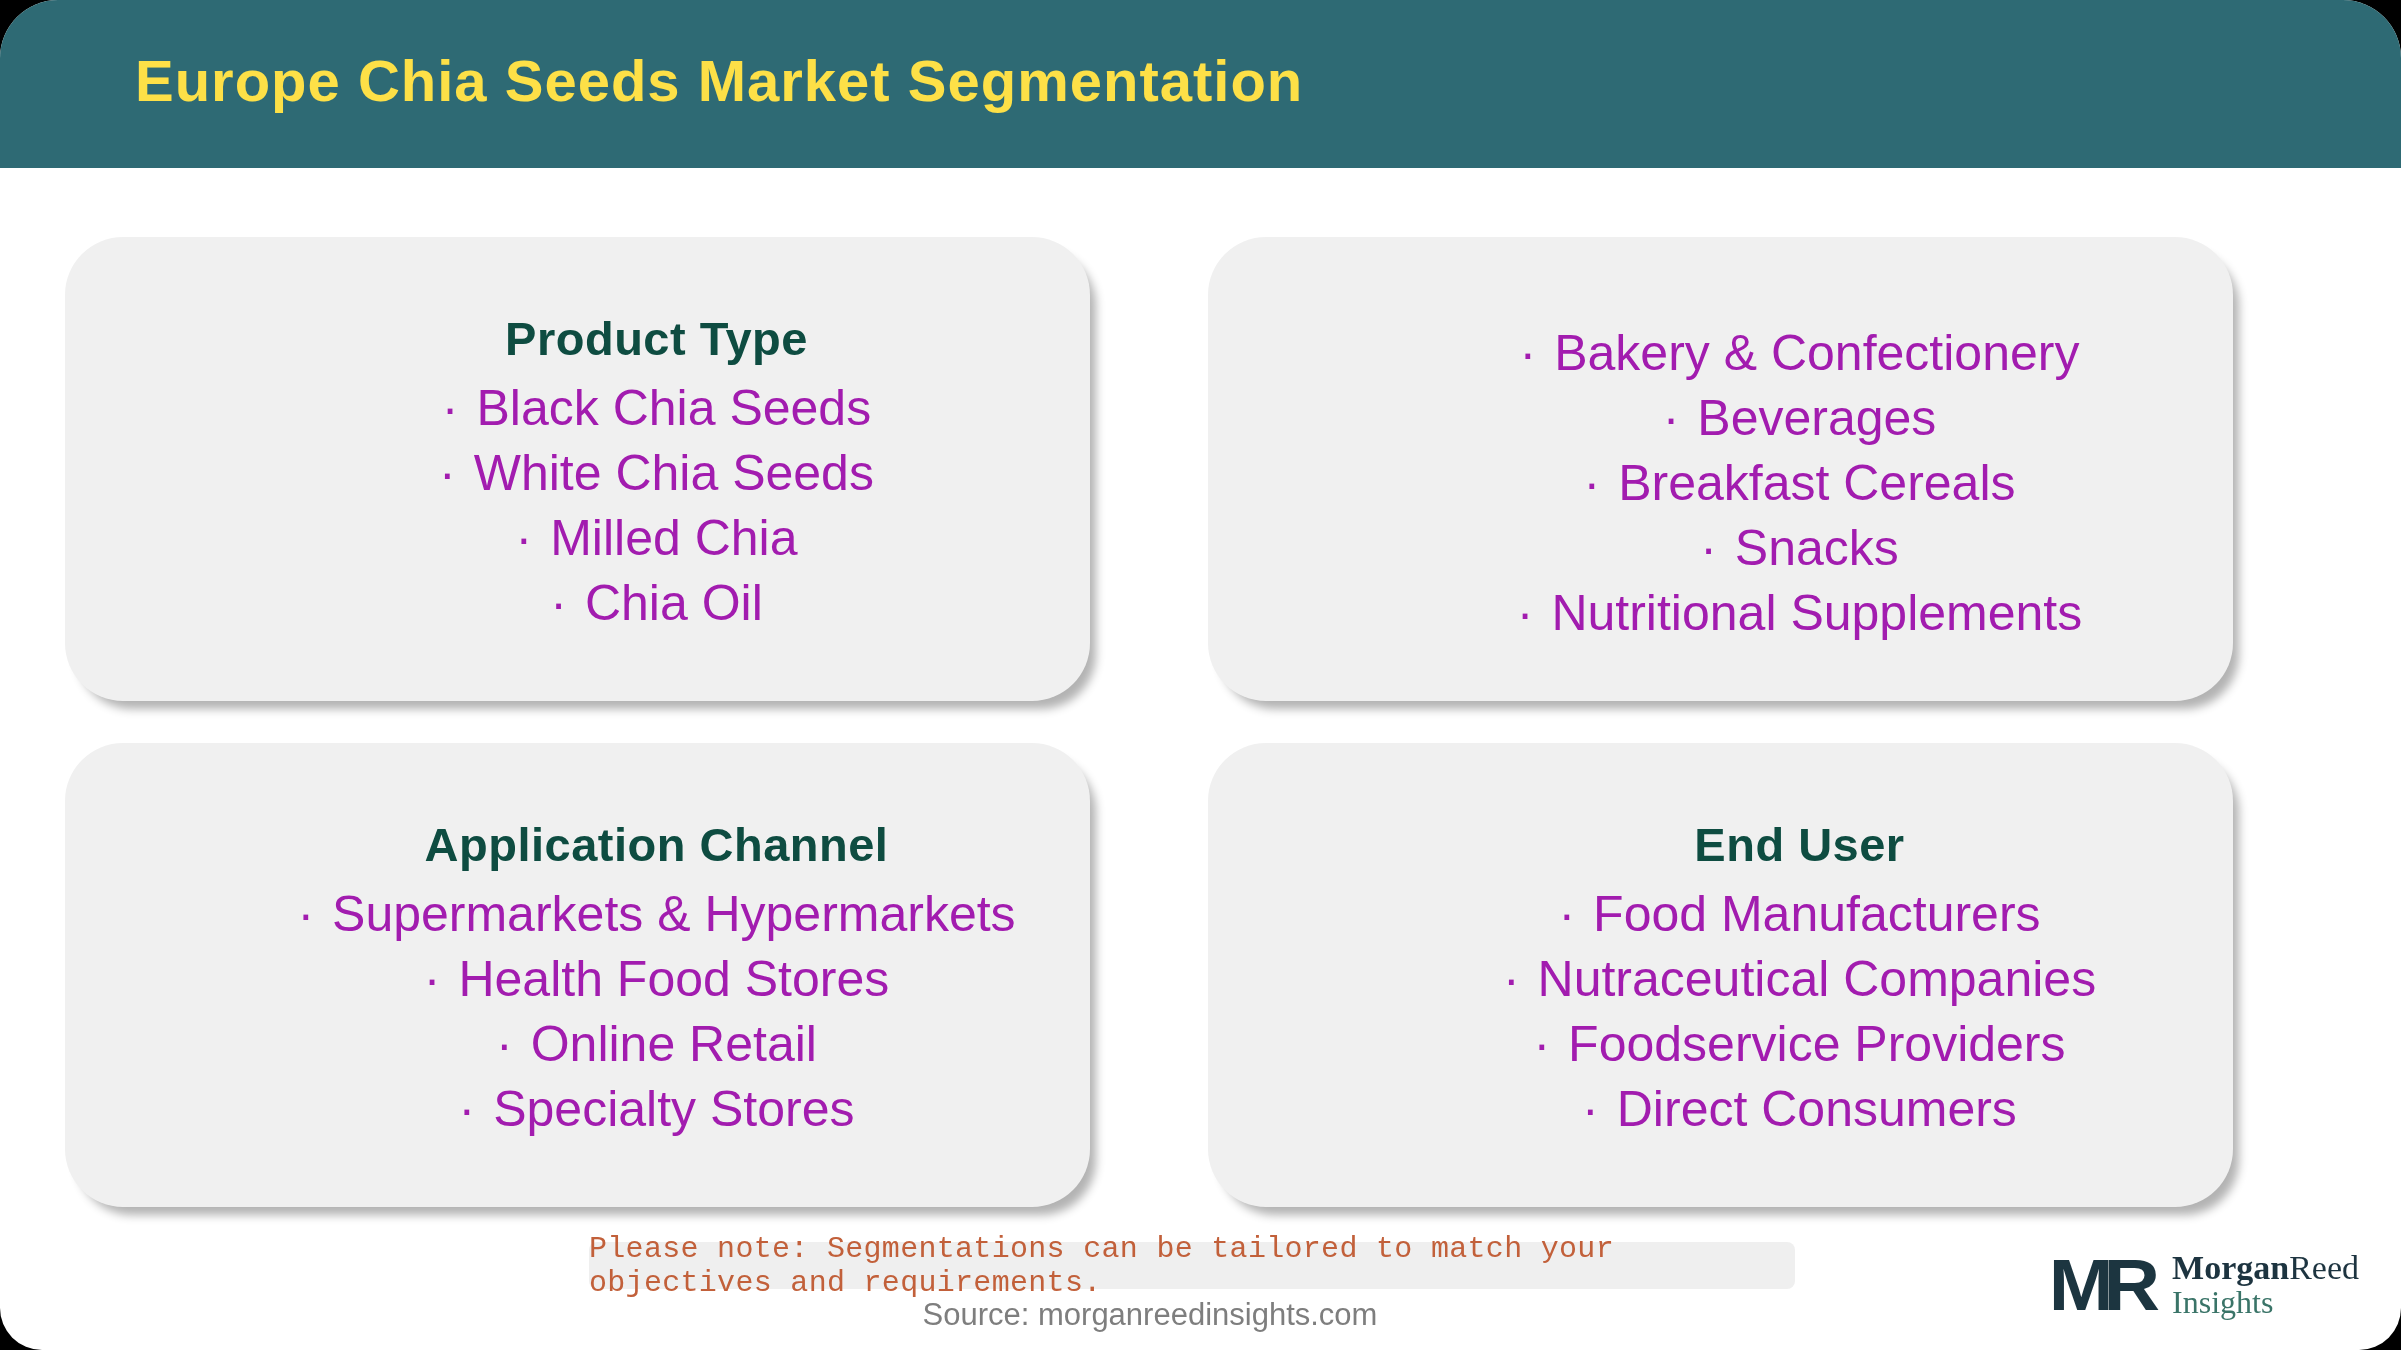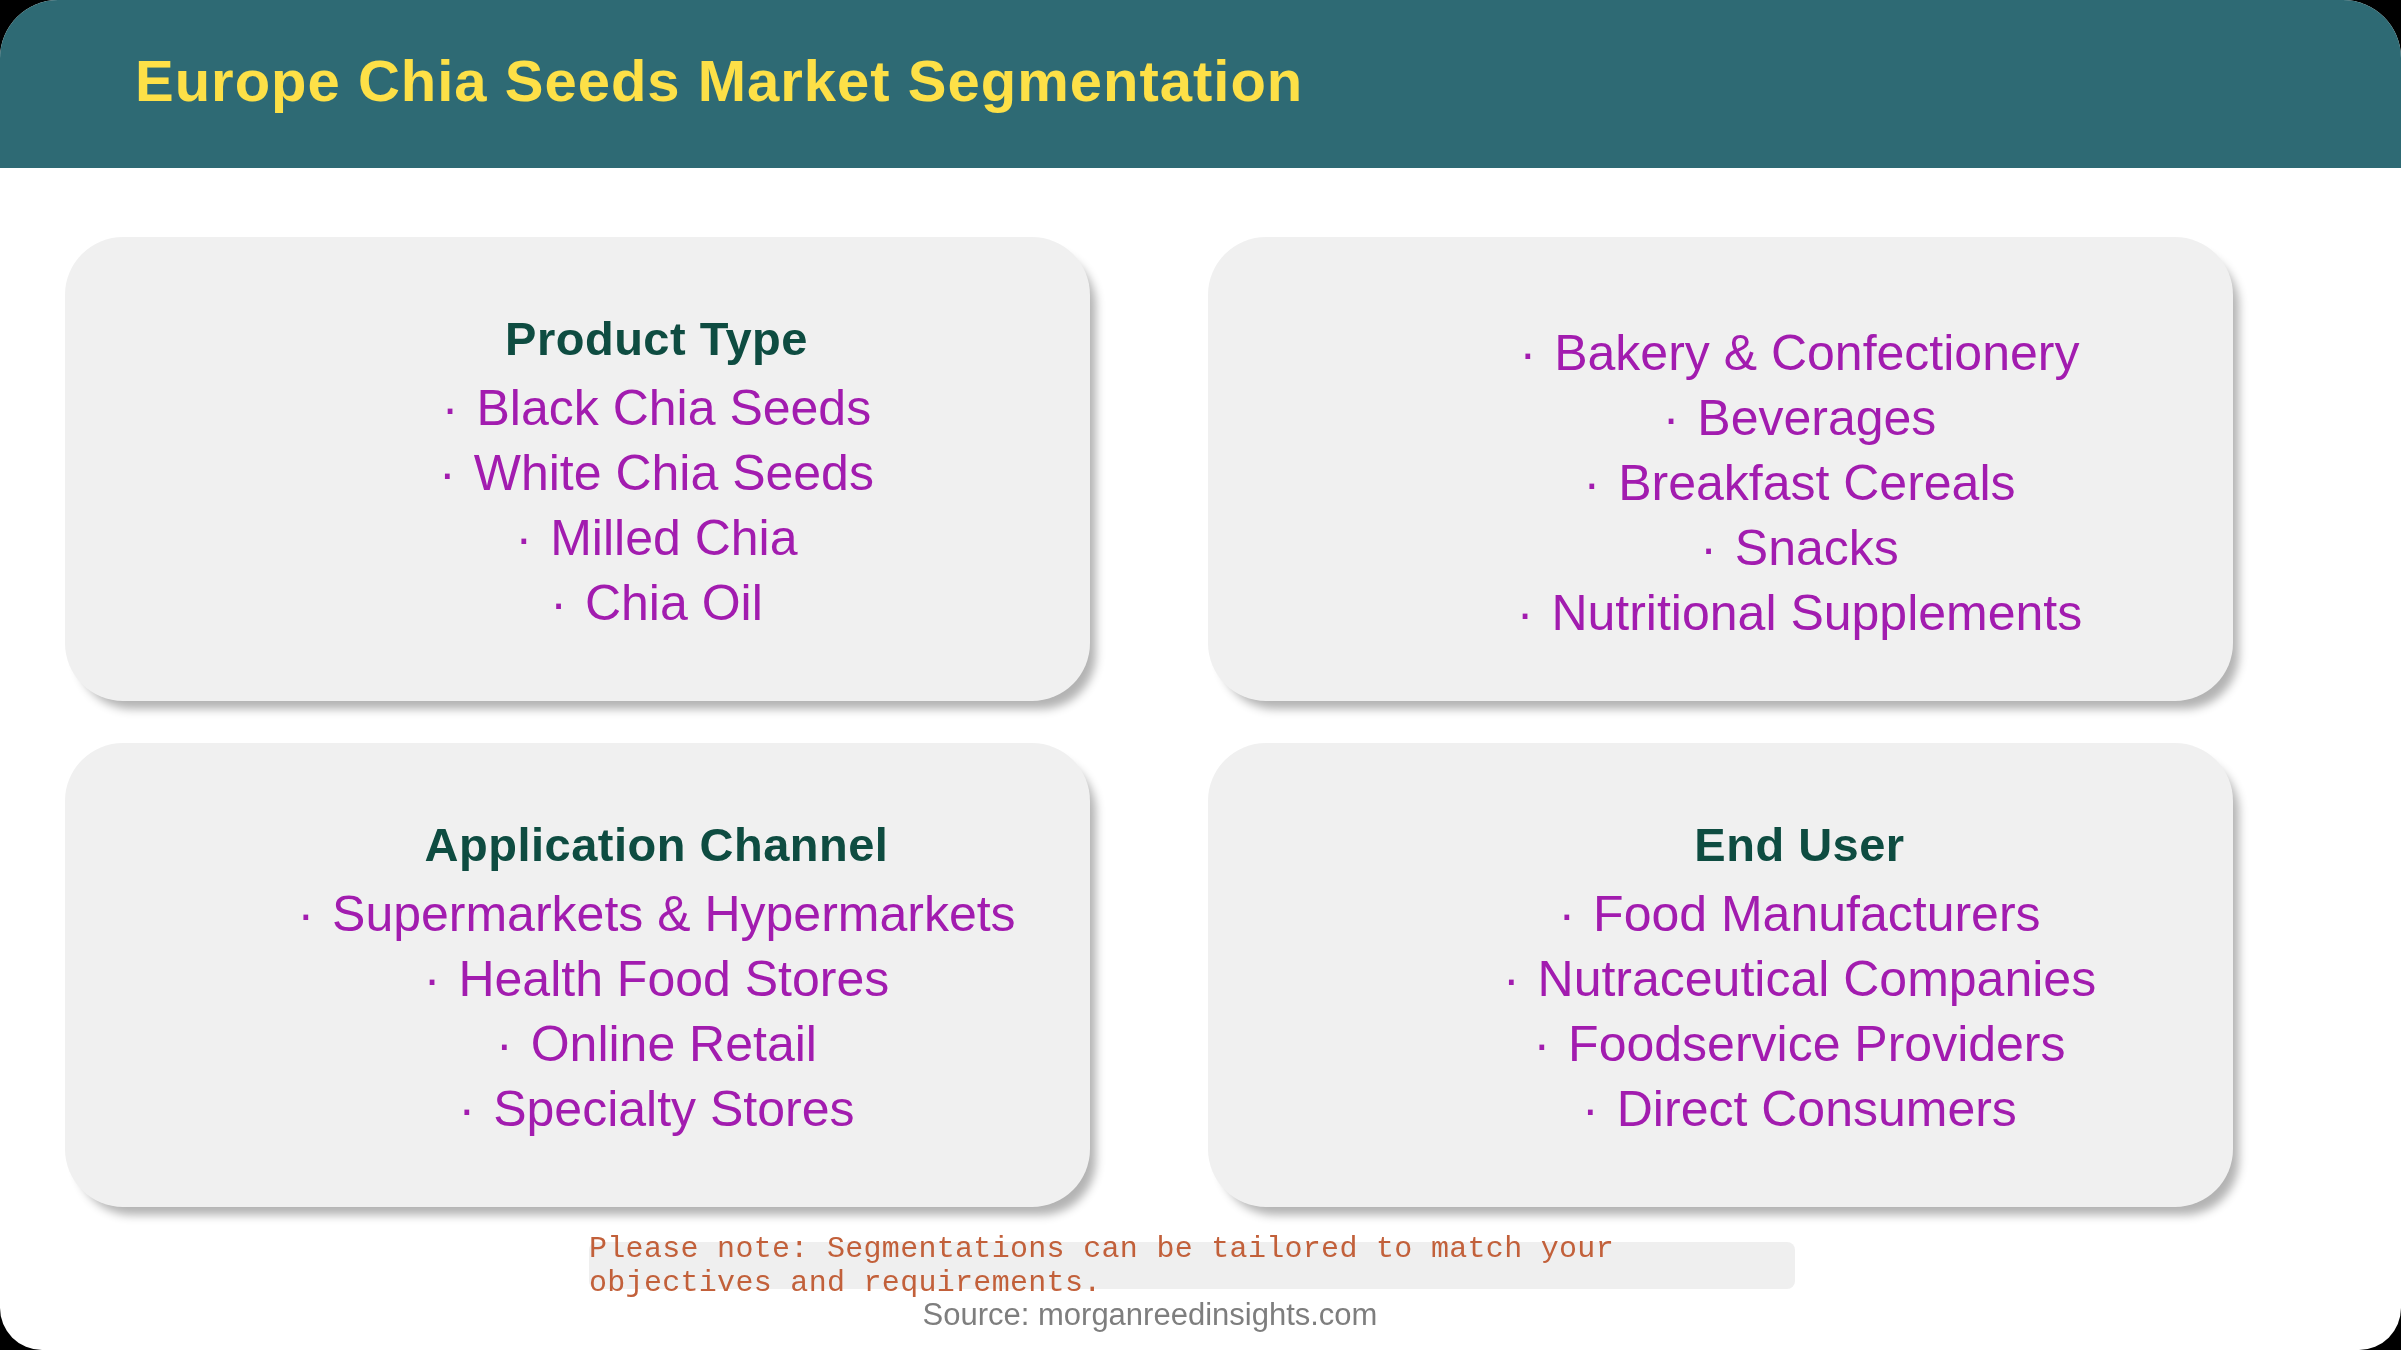--- a/index.html
+++ b/index.html
@@ -177,14 +177,22 @@
     </div>
 
   </div>
 
   <div class="note-bar">
     <span class="note-text">Please note: Segmentations can be tailored to match your objectives and requirements.</span>
   </div>
 
   <div class="source-line">Source: morganreedinsights.com</div>
 
+  <div class="logo">
+    <span class="monogram">MR</span>
+    <span class="logo-text">
+      <span class="logo-name"><span class="name-primary">Morgan</span><span class="name-secondary">Reed</span></span>
+      <br>
+      <span class="logo-tagline">Insights</span>
+    </span>
+  </div>
 
 </div>
 
 </body></html>

